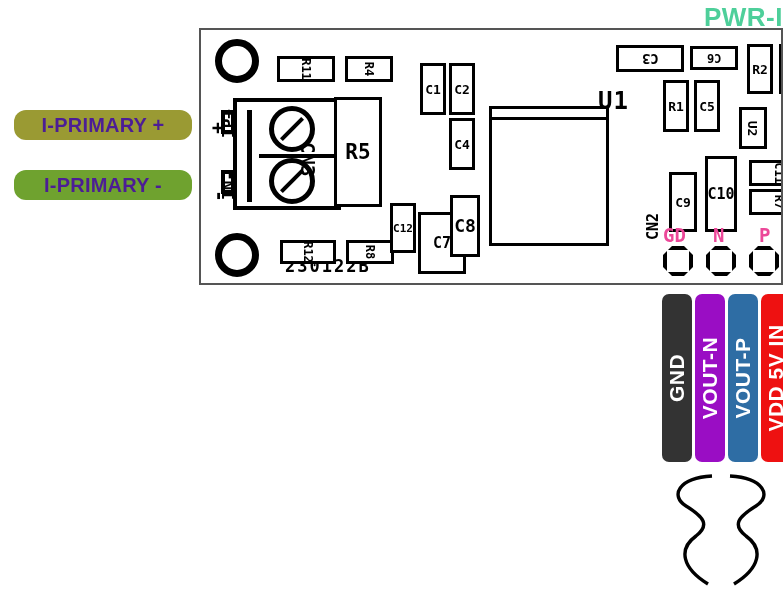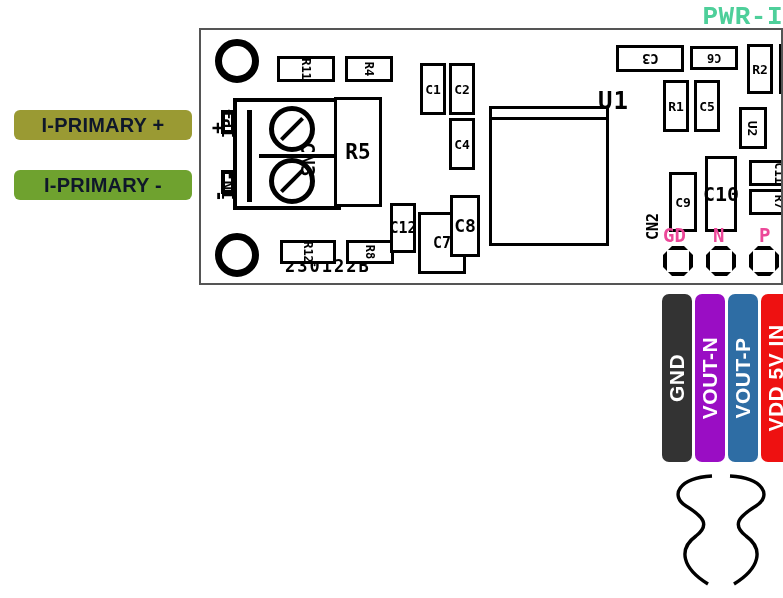--- a/index.html
+++ b/index.html
@@ -1,32 +1,32 @@
 <!DOCTYPE html>
 <html><head>
 <meta charset="utf-8">
 <style>
   html,body{margin:0;padding:0;background:#ffffff;}
   body{width:783px;height:598px;position:relative;overflow:hidden;
        font-family:"Liberation Sans",sans-serif;}
 
   
-  .pill{position:absolute;border-radius:6px;color:#0f172a;
+  .pill{position:absolute;border-radius:12px;color:#4c1d95;
         font-family:"Liberation Sans",sans-serif;font-weight:bold;
         display:flex;align-items:center;justify-content:center;
         letter-spacing:.2px;white-space:nowrap;}
   #pill-iprim-plus{left:14px;top:110px;width:178px;height:30px;
         background:#9a9a33;font-size:20px;}
   #pill-iprim-minus{left:14px;top:170px;width:178px;height:30px;
         background:#6fa22f;font-size:20px;}
 
   
   #pwr-title{position:absolute;right:0px;top:2px;color:#4ecf9a;
         font-size:26px;font-weight:bold;letter-spacing:.5px;
-        font-family:Liberation Mono, monospace;white-space:nowrap;}
+        font-family:Liberation Sans, sans-serif;white-space:nowrap;}
 
   
   #pcb{position:absolute;left:199px;top:28px;width:584px;height:257px;
        border:2px solid #555;background:#ffffff;box-sizing:border-box;
        overflow:hidden;}
 
   
   .comp{position:absolute;border:3px solid #000;background:#fff;
         box-sizing:border-box;display:flex;align-items:center;
         justify-content:center;}
@@ -153,21 +153,21 @@
   <div class="comp" style="left:219px;top:33px;width:26px;height:52px;">
     <span style="font-size:13px;">C1</span>
   </div>
   <div class="comp" style="left:248px;top:33px;width:26px;height:52px;">
     <span style="font-size:13px;text-align:right;">C2</span>
   </div>
   <div class="comp" style="left:248px;top:88px;width:26px;height:52px;">
     <span style="font-size:13px;">C4</span>
   </div>
   <div class="comp" style="left:189px;top:173px;width:26px;height:50px;">
-    <span style="font-size:15px;">C12</span>
+    <span style="font-size:11px;">C12</span>
   </div>
   <div class="comp" style="left:217px;top:182px;width:48px;height:62px;">
     <span style="font-size:15px;">C7</span>
   </div>
   <div class="comp" style="left:249px;top:165px;width:30px;height:62px;">
     <span style="font-size:18px;">C8</span>
   </div>
 
   <div id="u1box">
     <div class="lip"></div>
@@ -191,21 +191,21 @@
   <div class="comp" style="left:493px;top:50px;width:26px;height:52px;">
     <span style="font-size:13px;">C5</span>
   </div>
   <div class="comp rot90" style="left:538px;top:77px;width:28px;height:42px;">
     <span style="font-size:13px;">U2</span>
   </div>
   <div class="comp" style="left:468px;top:142px;width:28px;height:60px;">
     <span style="font-size:13px;">C9</span>
   </div>
   <div class="comp" style="left:504px;top:126px;width:32px;height:76px;">
-    <span style="font-size:20px;">C10</span>
+    <span style="font-size:15px;">C10</span>
   </div>
   <div class="comp rot90" style="left:548px;top:130px;width:60px;height:26px;">
     <span style="font-size:12px;">C11</span>
   </div>
   <div class="comp rot90" style="left:548px;top:159px;width:60px;height:26px;">
     <span style="font-size:12px;">R7</span>
   </div>
 
   <div class="padlbl" style="left:462px;top:194px;">GD</div>
   <div class="padlbl" style="left:512px;top:194px;">N</div>

